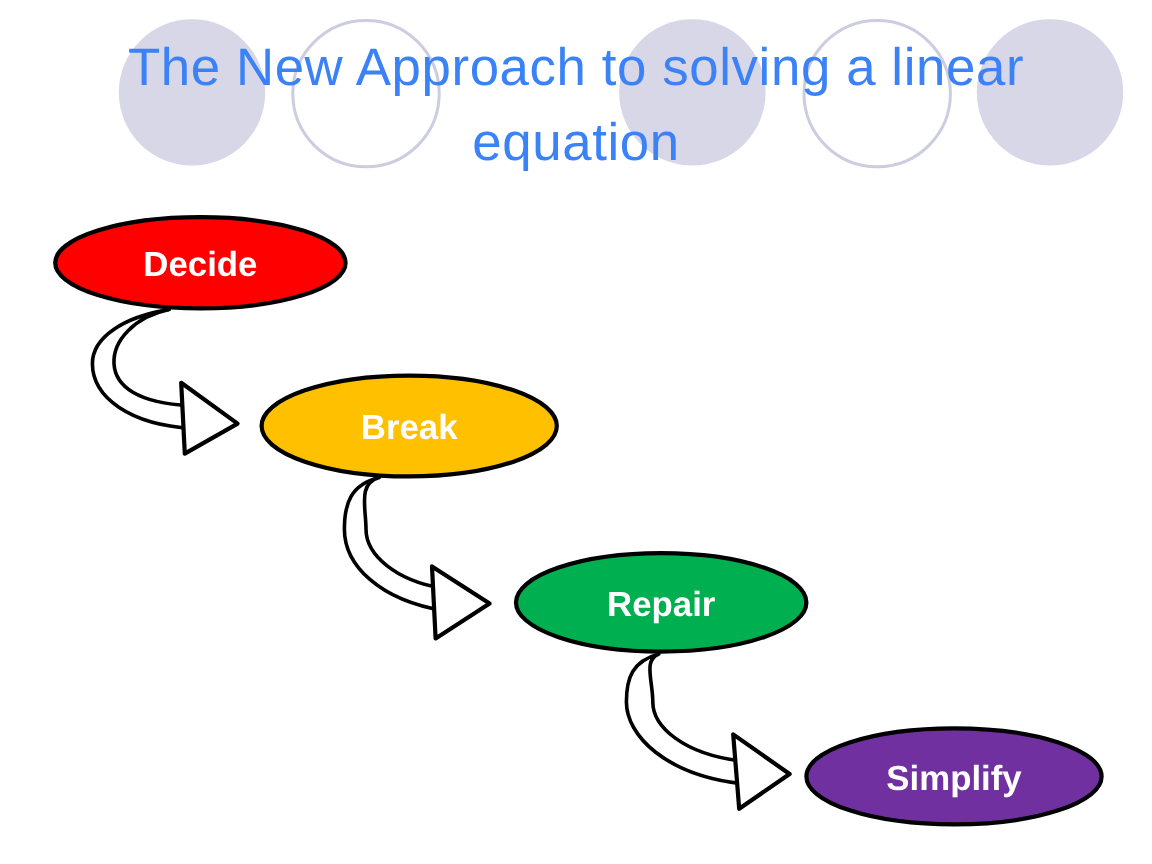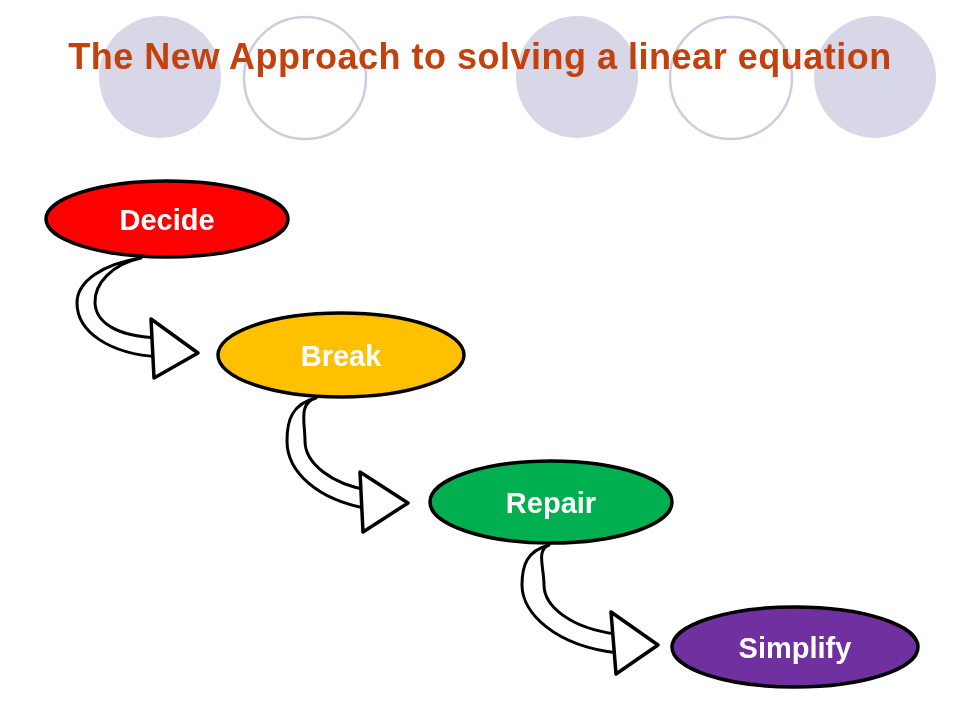--- a/index.html
+++ b/index.html
@@ -19,25 +19,25 @@
     position: absolute;
     top: 0;
     left: 0;
   }
   .slide-title {
     position: absolute;
     top: 26px;
     left: 45px;
     width: 870px;
     text-align: center;
-    font-weight: 700;
-    font-size: 36px;
+    font-weight: 400;
+    font-size: 44px;
     line-height: 62px;
     letter-spacing: 0.5px;
-    color: #c2410c;
+    color: #3b82f6;
     z-index: 2;
   }
   .deco-outline {
     fill: #FFFFFF;
     stroke-width: 2.5;
   }
   .arrow-band, .arrow-head {
     fill: #FFFFFF;
     stroke: #000000;
     stroke-linejoin: round;

